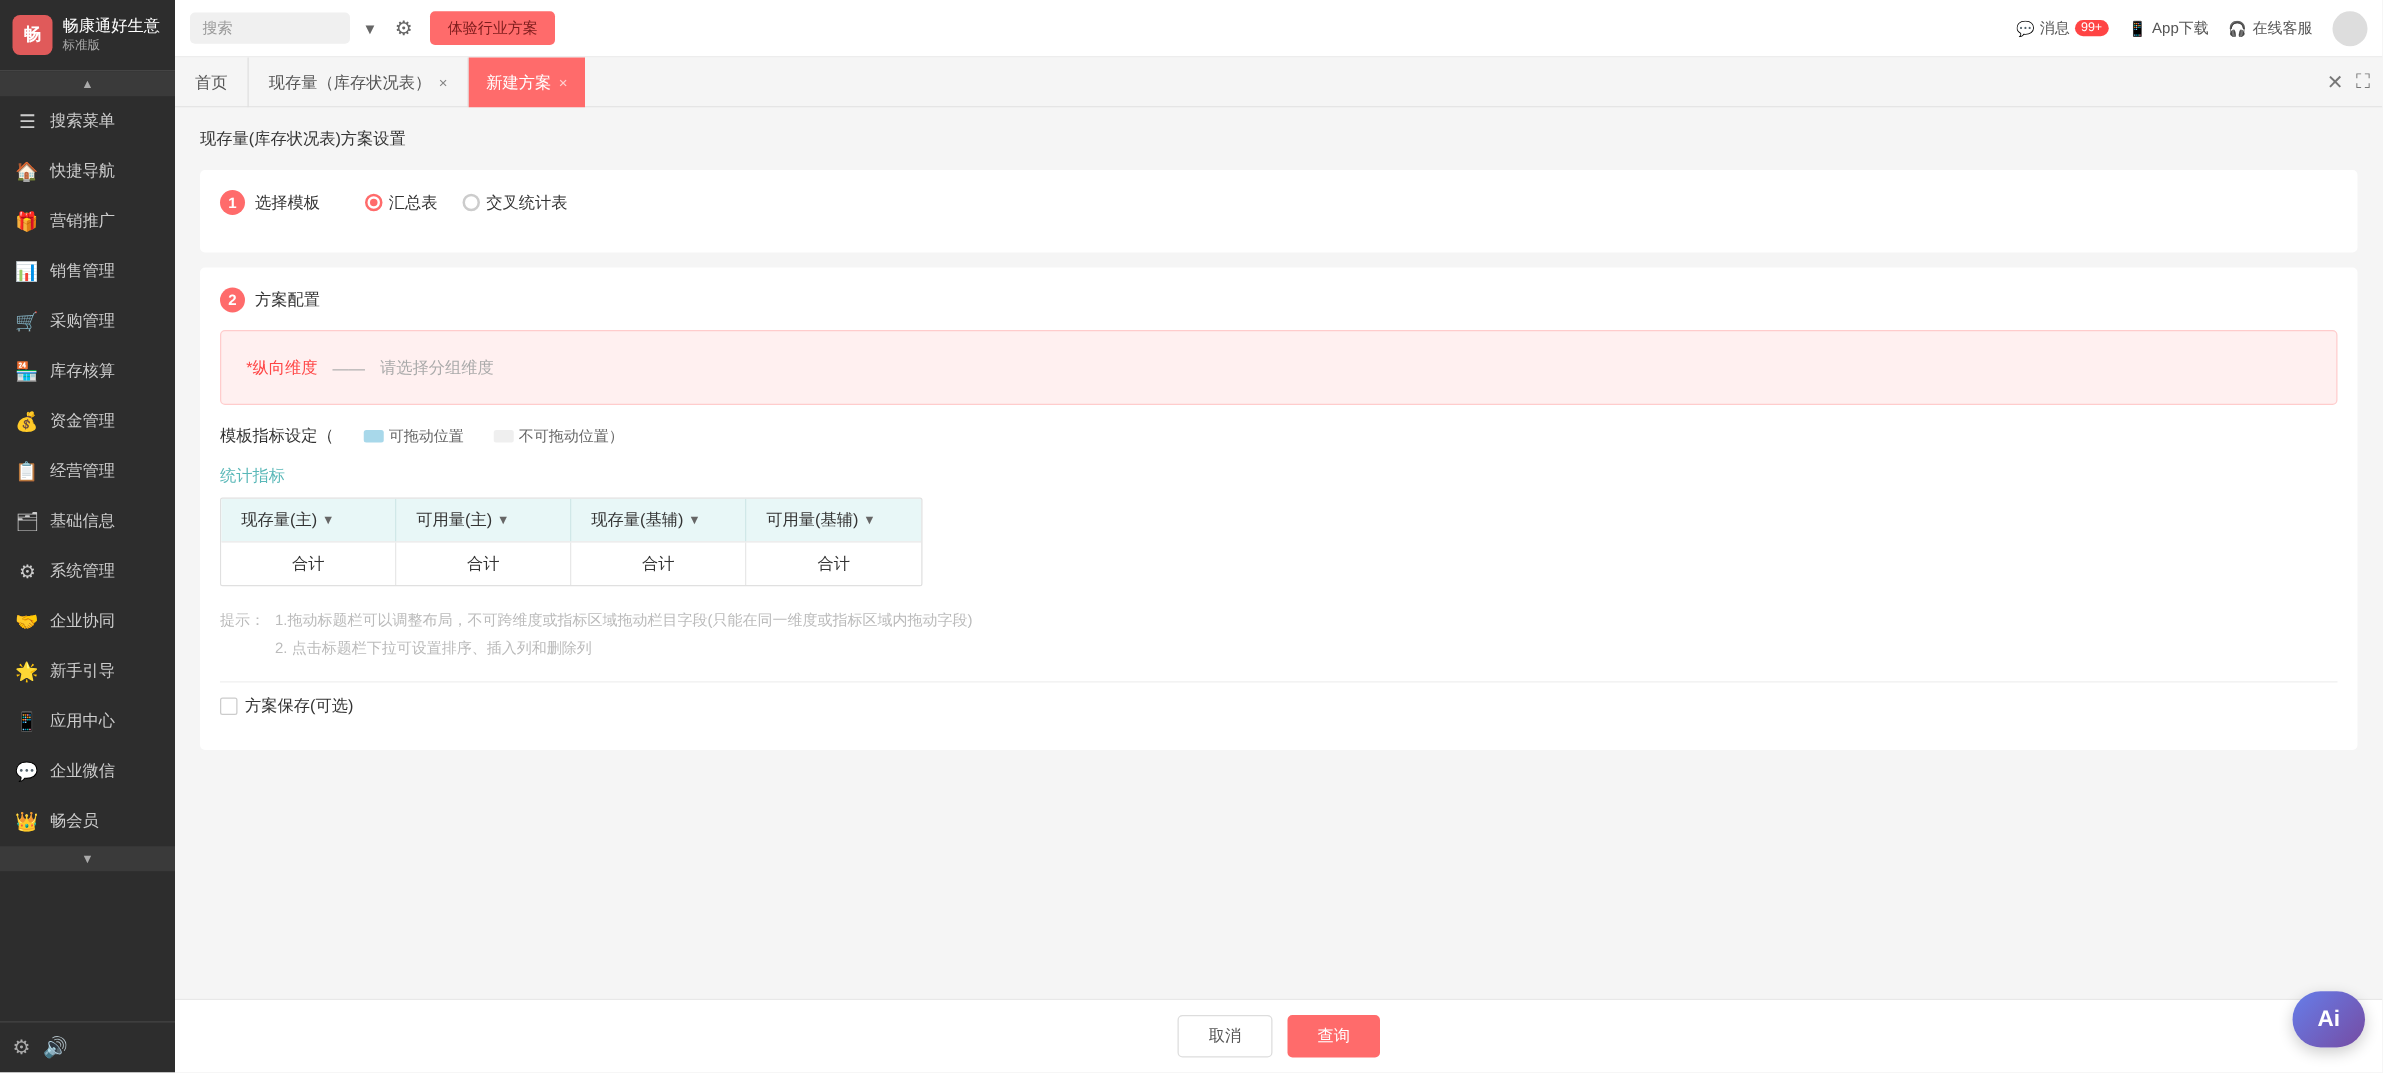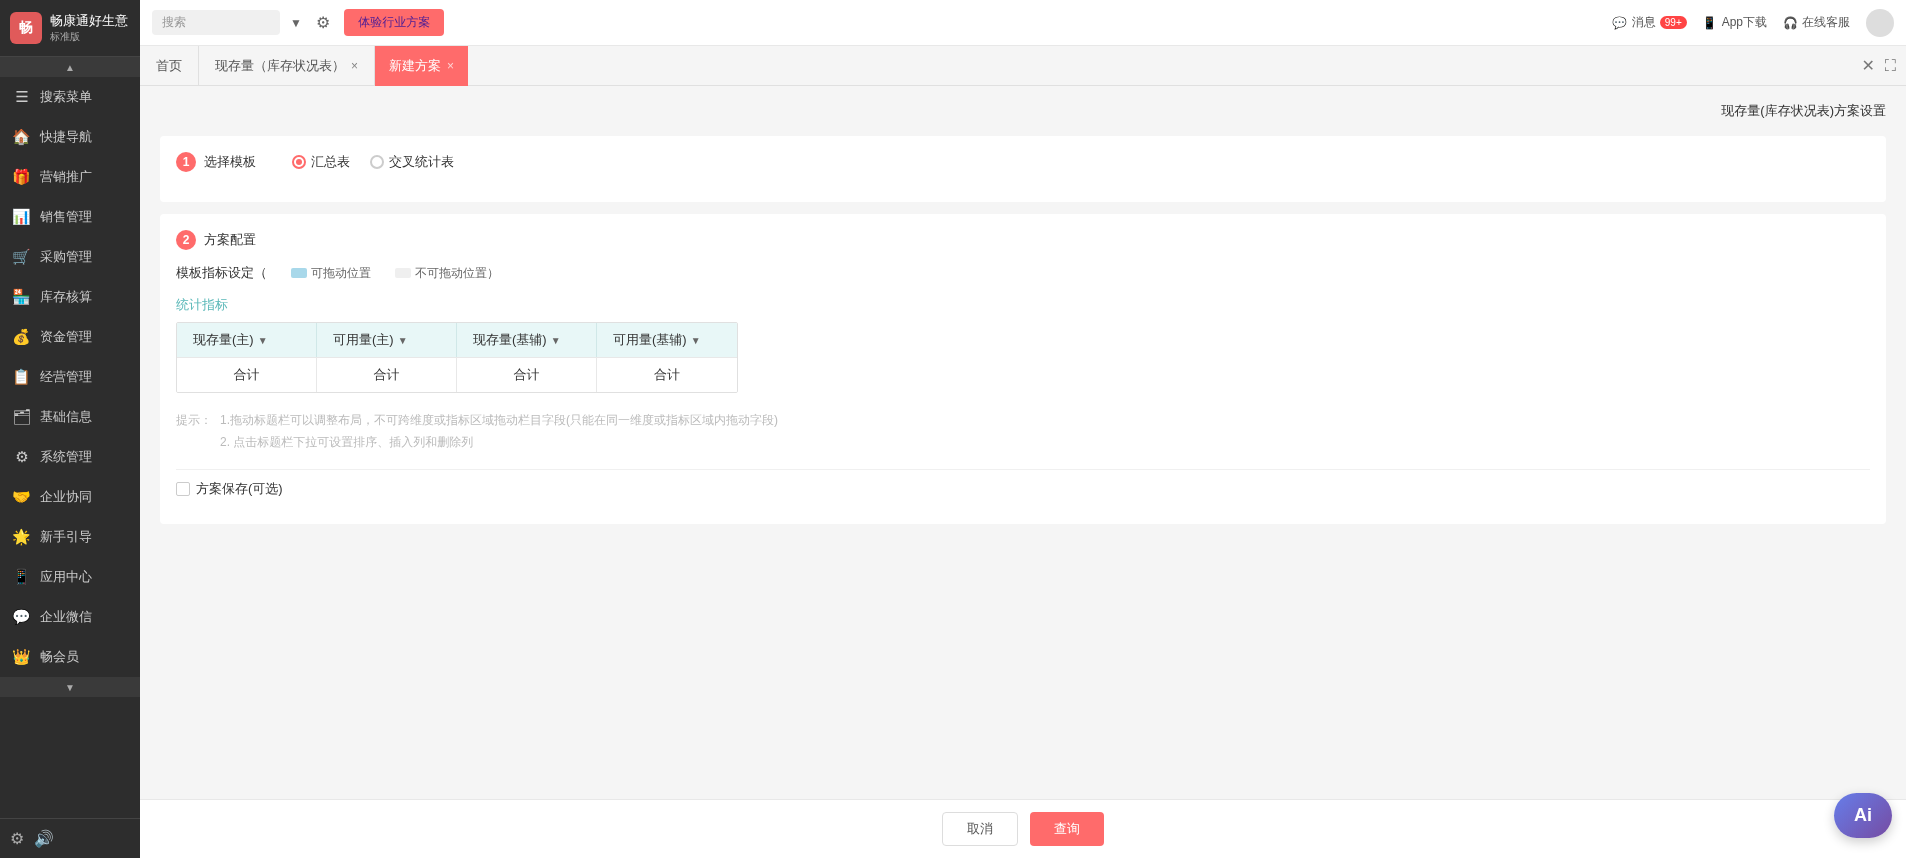--- a/index.html
+++ b/index.html
@@ -116,21 +116,21 @@
       font-size: 12px;
     }
     .topbar-gear {
       color: #666;
       cursor: pointer;
       font-size: 16px;
       margin-left: 4px;
     }
     .topbar-btn {
       background: #ff6b6b;
-      color: #4c1d95;
+      color: #7f1d1d;
       border: none;
       border-radius: 4px;
       padding: 5px 14px;
       font-size: 12px;
       cursor: pointer;
       margin-left: 4px;
     }
     .topbar-right {
       margin-left: auto;
       display: flex;
@@ -224,21 +224,20 @@
       flex: 1;
       overflow-y: auto;
       background: #f5f5f5;
       padding: 16px 20px;
     }
 
     .page-title {
       font-size: 13px;
       color: #333;
       margin-bottom: 16px;
-      text-align: right;
     }
 
     .section {
       background: #fff;
       border-radius: 4px;
       padding: 16px;
       margin-bottom: 12px;
     }
 
     .section-header {
@@ -654,20 +653,25 @@
         </div>
       </div>
     </div>
 
     <div class="section">
       <div class="section-header">
         <div class="step-badge">2</div>
         <span class="section-label">方案配置</span>
       </div>
 
+      <div class="dimension-box">
+        <span class="dim-required">*纵向维度</span>
+        <span class="dim-separator">——</span>
+        <span class="dim-placeholder">请选择分组维度</span>
+      </div>
 
       <div class="template-indicators">
         <div class="indicators-label">
           <span>模板指标设定（</span>
           <div class="legend-item">
             <div class="legend-color draggable-color"></div>
             <span>可拖动位置</span>
           </div>
           <div class="legend-item">
             <div class="legend-color non-draggable-color"></div>

